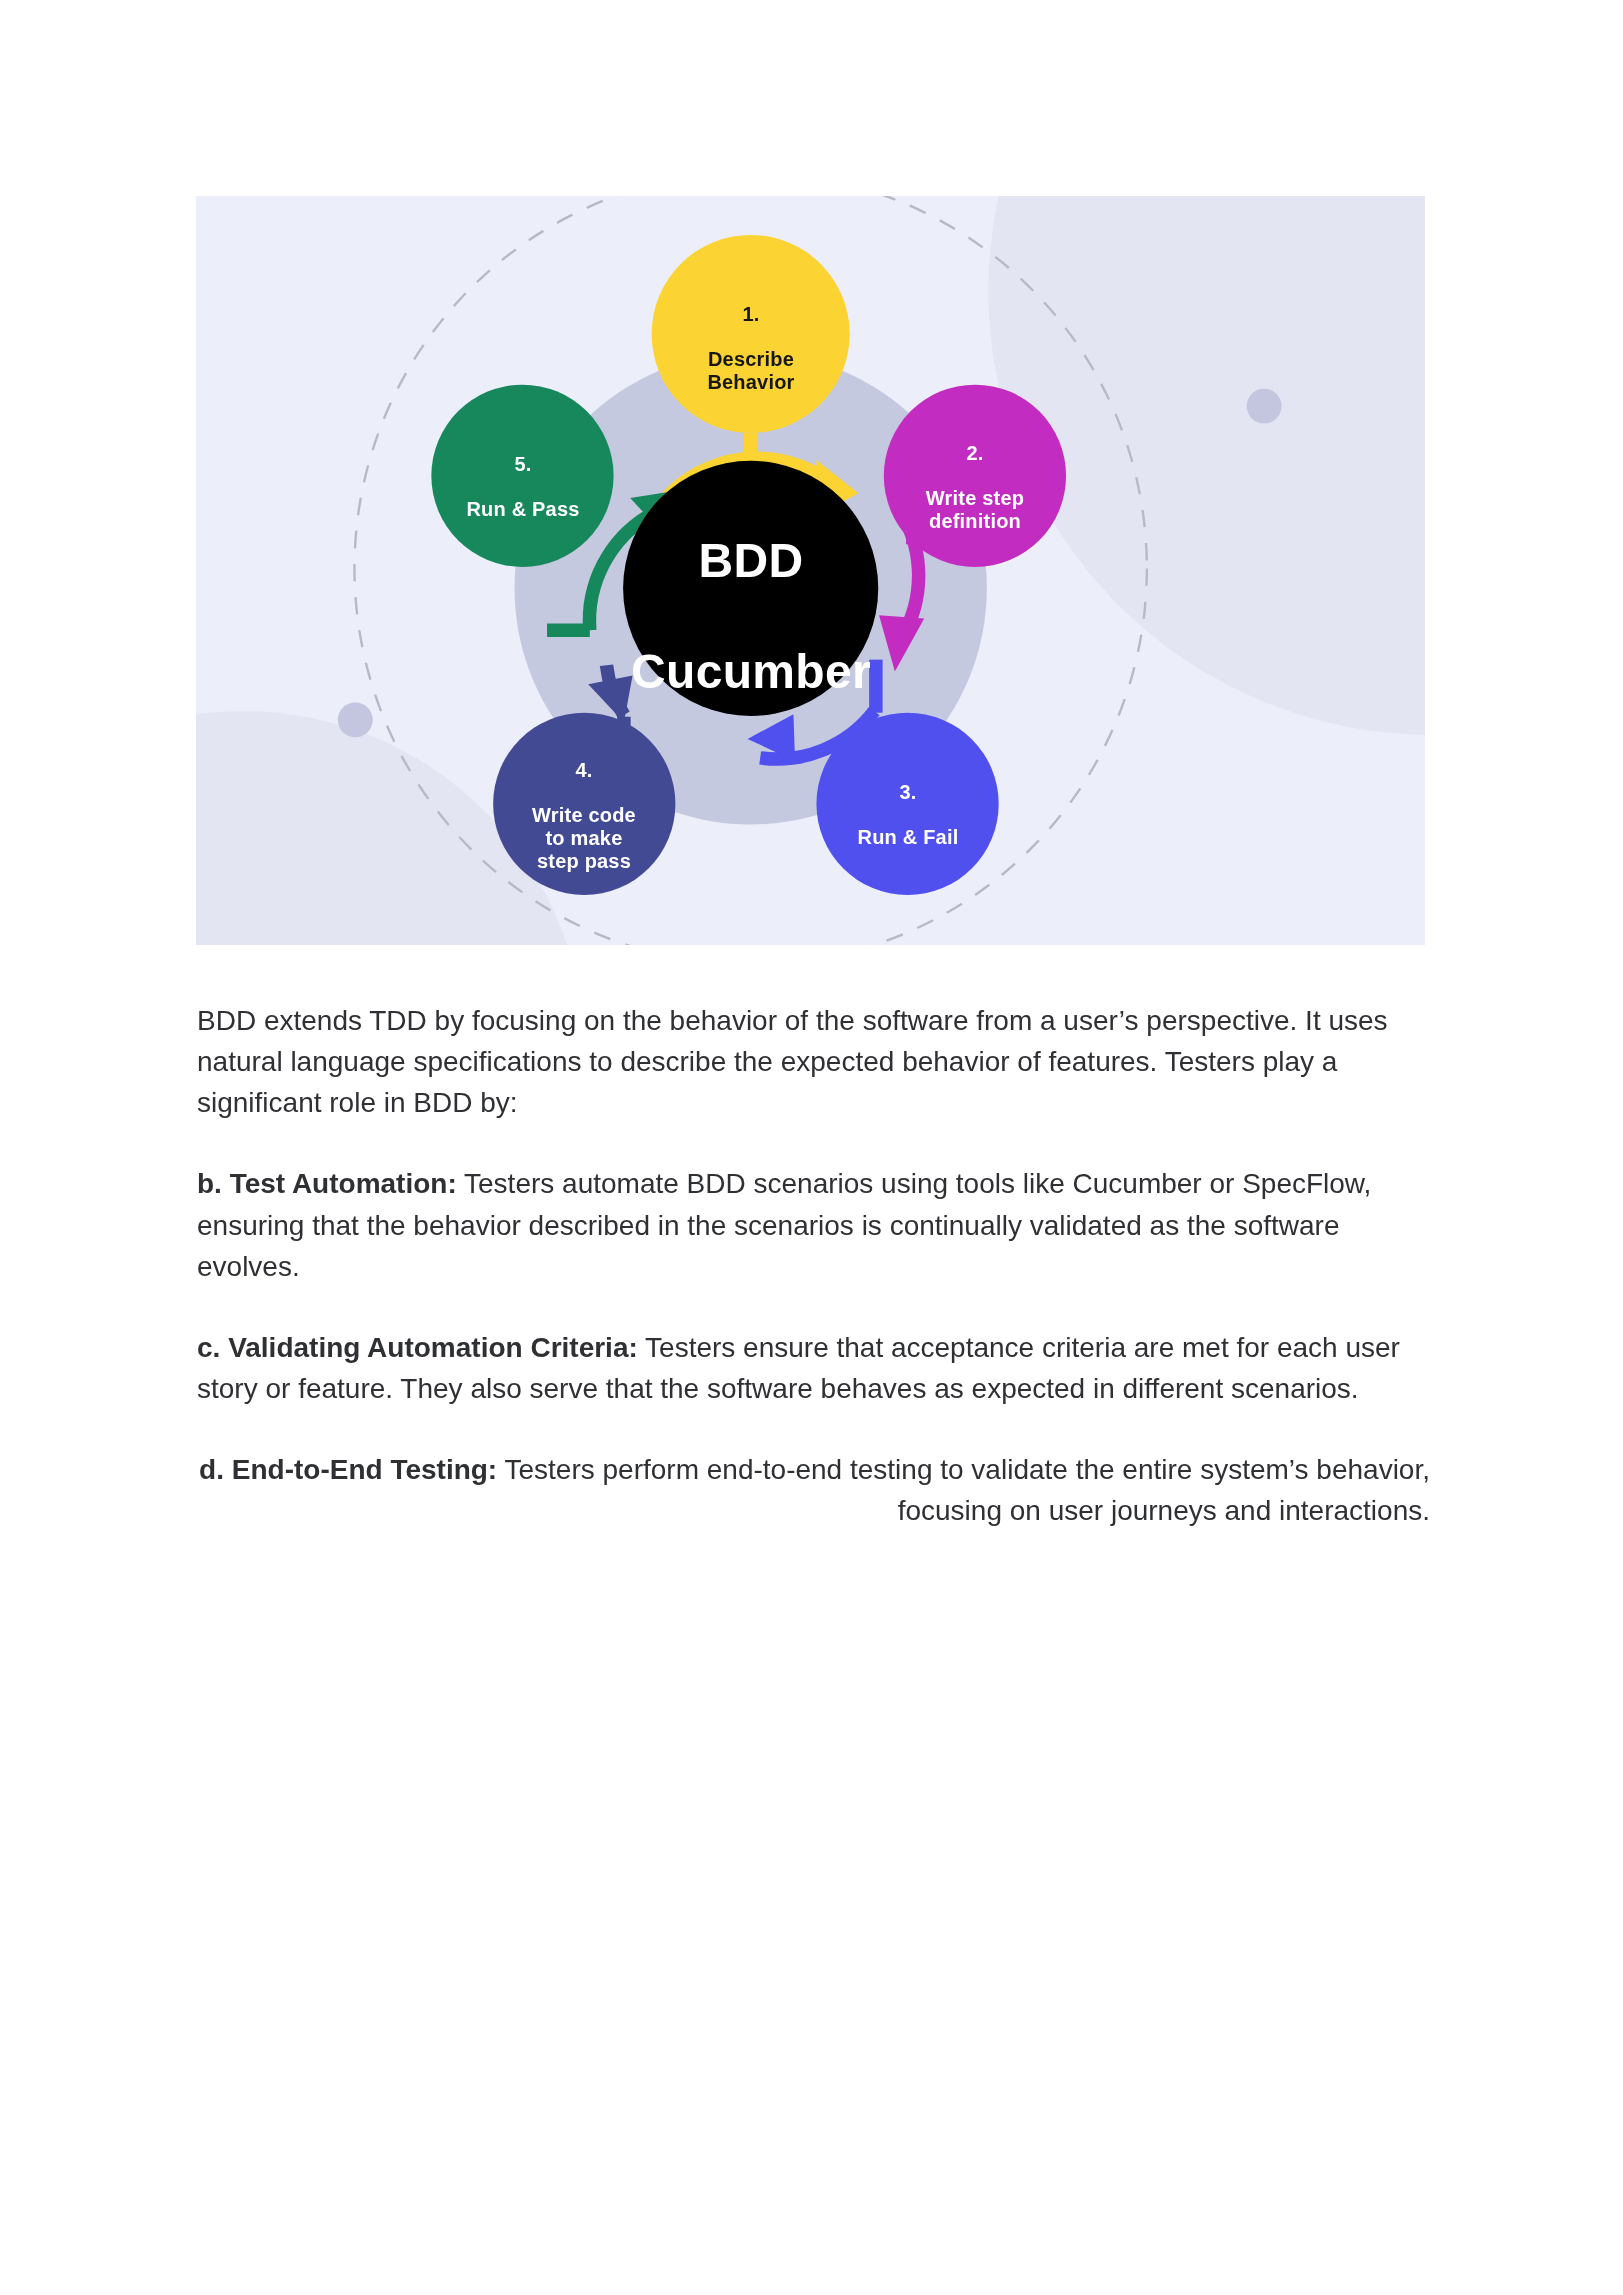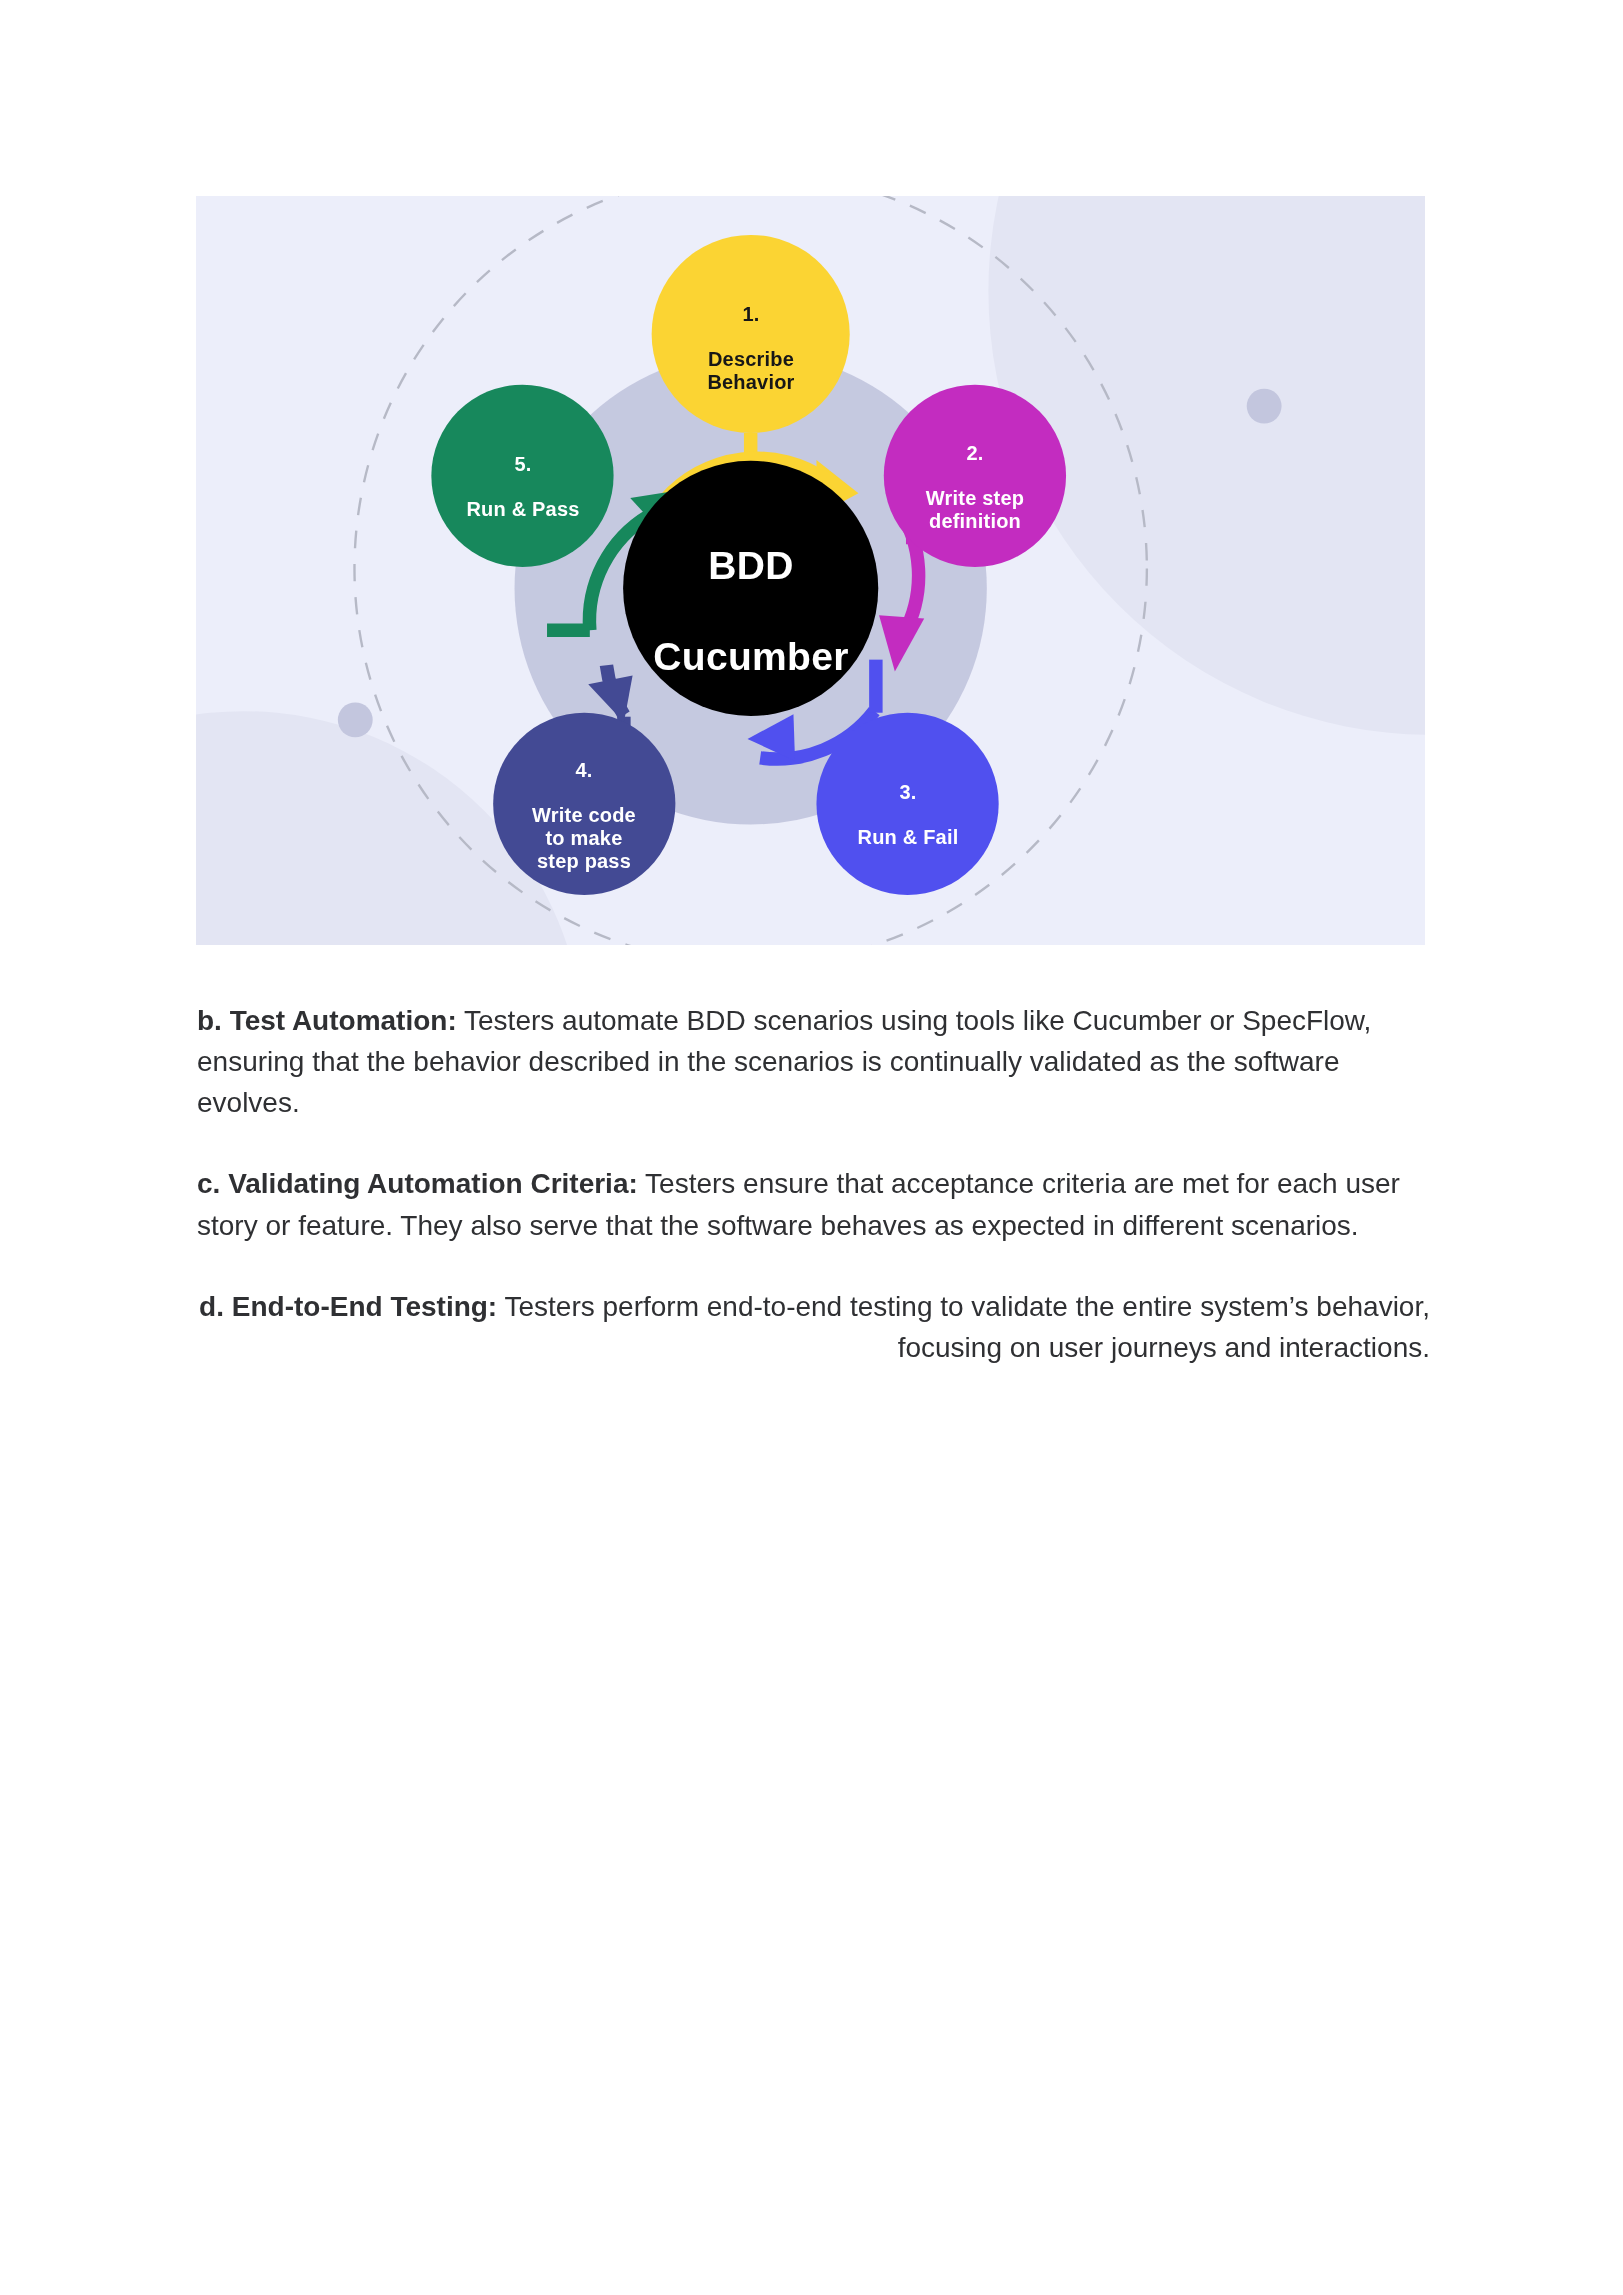--- a/index.html
+++ b/index.html
@@ -27,21 +27,21 @@
     line-height:1.14;
     letter-spacing:0.2px;
     pointer-events:none;
     transform:translate(-50%,-50%);
     white-space:pre-line;
   }
   .n1{color:#171717;font-size:20px;}
   .n2,.n3,.n4,.n5{color:#ffffff;font-size:20px;}
   .center-label{
     position:absolute;transform:translate(-50%,-50%);
-    color:#ffffff;font-size:39px;font-weight:bold;
+    color:#ffffff;font-size:48px;font-weight:bold;
     text-align:center;line-height:1.16;white-space:pre-line;
     letter-spacing:0.3px;
   }
 
   
   .doc{
     position:absolute;left:197px;top:1000px;
     width:1233px;
     color:#2f3033;
   }
@@ -154,20 +154,21 @@
 
   <div class="center-label" style="left:555px;top:392px;">
     <span>BDD</span><br>
     <span>Cucumber</span>
   </div>
 </div>
 
 <div class="doc">
 
 
+  <p class="para">BDD extends TDD by focusing on the behavior of the software from a user’s perspective. It uses natural language specifications to describe the expected behavior of features. Testers play a significant role in BDD by:</p>
 
 
   <p class="para">
     <b>b. Test Automation:</b><span> Testers automate BDD scenarios using tools like Cucumber or SpecFlow, ensuring that the behavior described in the scenarios is continually validated as the software evolves.</span>
   </p>
 
   <p class="para">
     <b>c. Validating Automation Criteria:</b><span> Testers ensure that acceptance criteria are met for each user story or feature. They also serve that the software behaves as expected in different scenarios.</span>
   </p>
 

